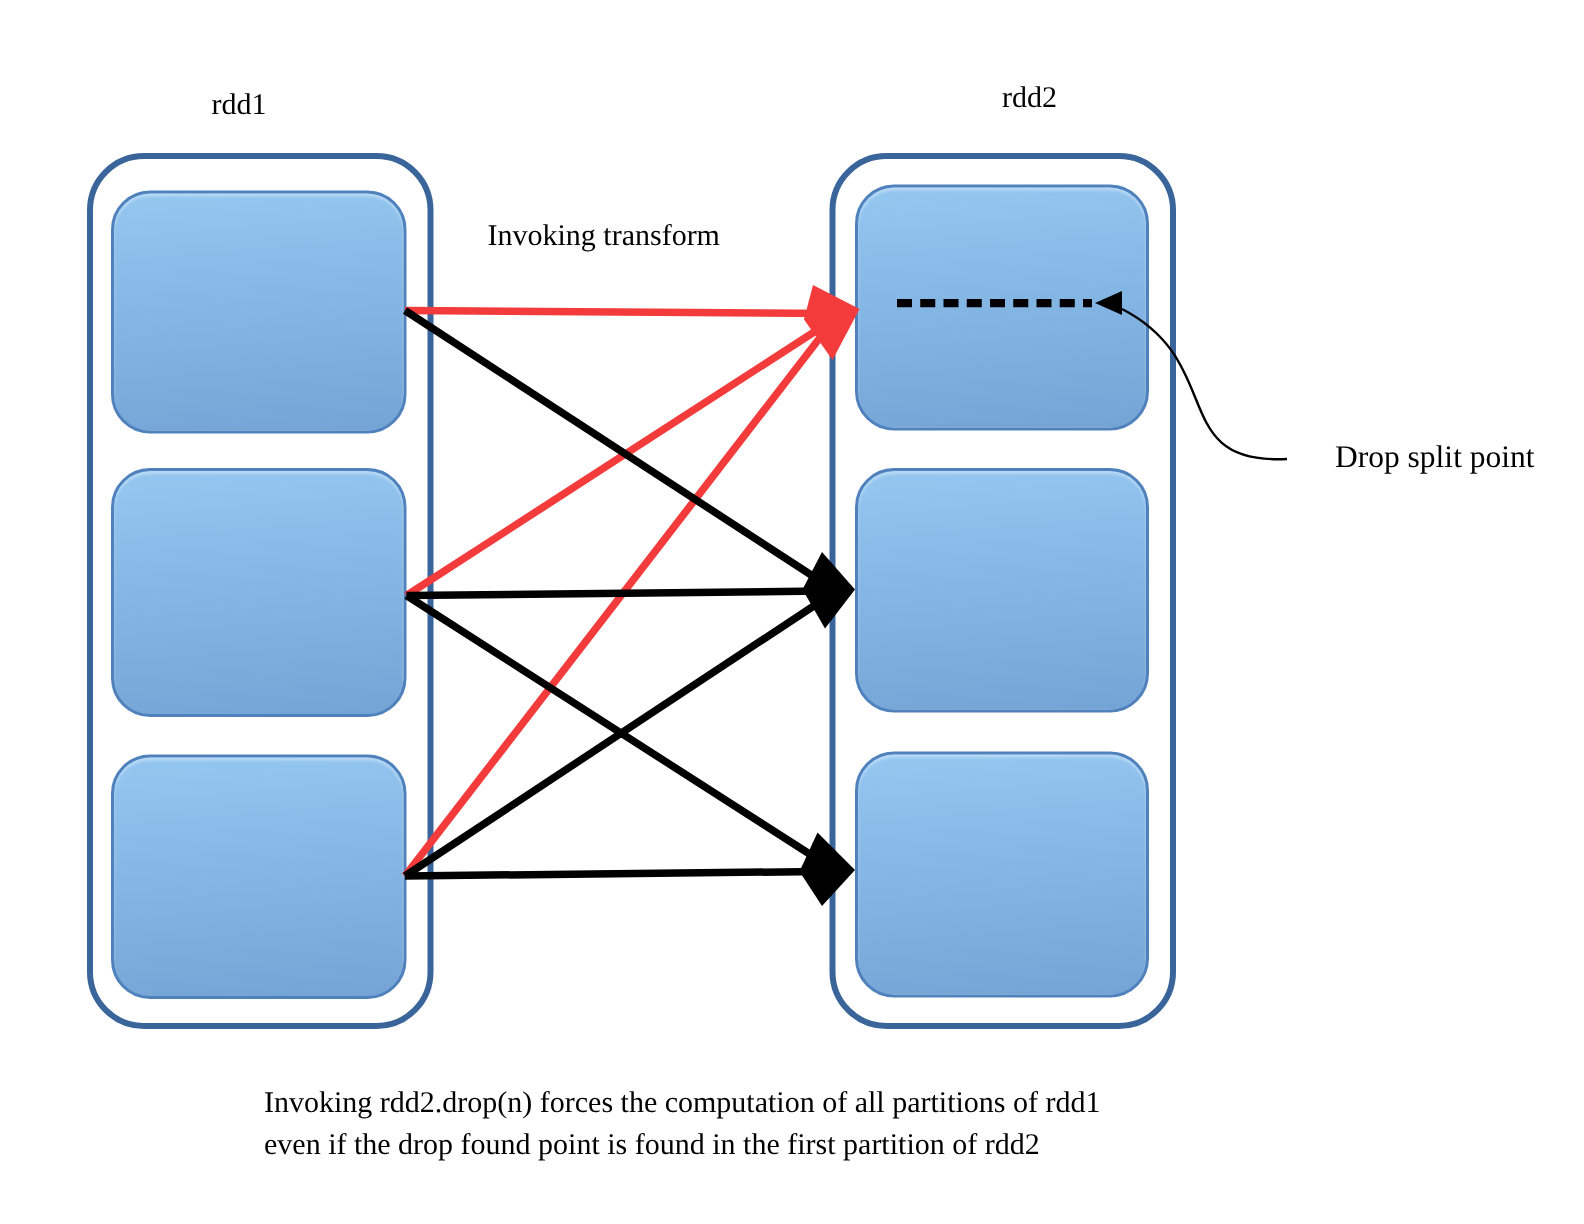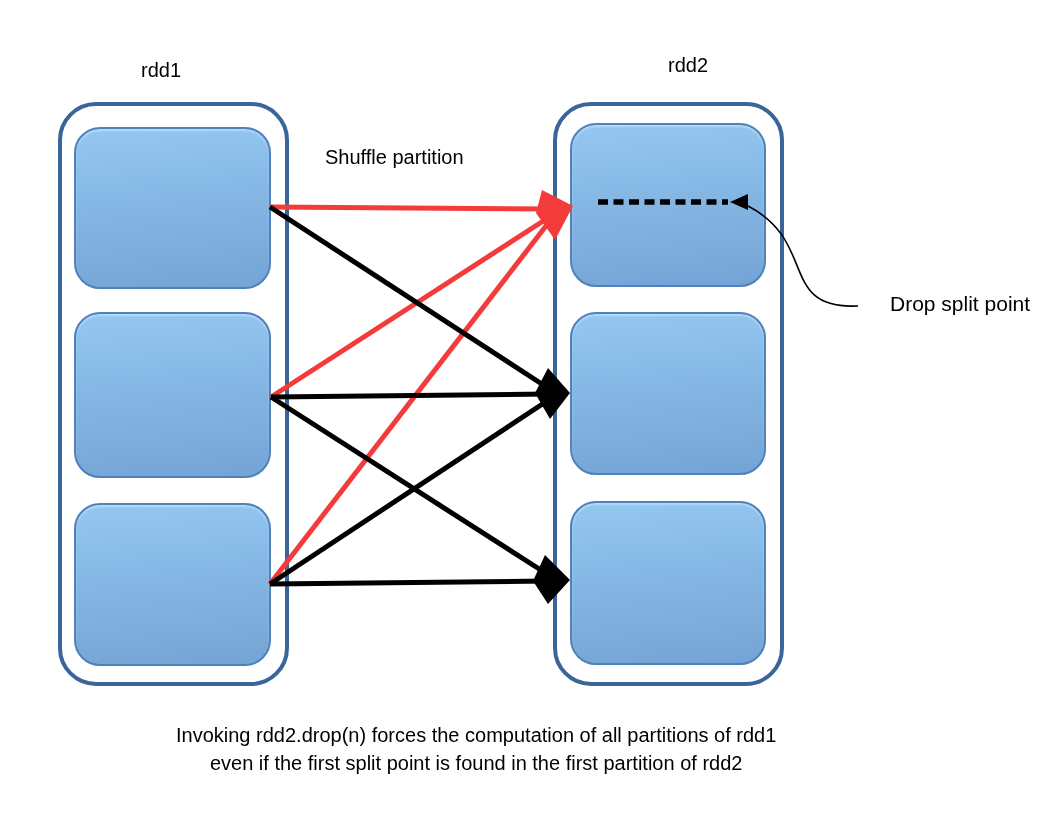--- a/index.html
+++ b/index.html
@@ -1,21 +1,21 @@
 <!DOCTYPE html>
 <html><head>
 <meta charset="utf-8">
 <style>
   html, body { margin: 0; padding: 0; background: #ffffff; }
   .canvas {
     position: relative;
     width: 1040px;
     height: 816px;
     background: #ffffff;
-    font-family: Liberation Sans, sans-serif;
+    font-family: Liberation Serif, serif;
     overflow: hidden;
   }
   .rdd-container {
     position: absolute;
     background: #ffffff;
     border: 4px solid #3a659b;
     border-radius: 38px;
     box-sizing: border-box;
   }
   #rdd1-container { left: 58px;  top: 102px; width: 231px; height: 584px; }
@@ -38,37 +38,36 @@
   #rdd2-label  { left: 640px; top: 54px; margin-left: 28px; }
   #shuffle-label { left: 325px; top: 146px; }
   #drop-split-label { left: 862px; top: 292px; font-size: 21px; margin-left: 28px; }
   #caption {
     position: absolute;
     left: 176px; top: 721px;
     font-size: 20px;
     line-height: 28px;
     color: #000000;
     white-space: nowrap;
-    text-align: center;
   }
   #arrow-layer {
     position: absolute;
     left: 0; top: 0;
     width: 1056px; height: 816px;
     pointer-events: none;
   }
 </style>
 </head>
 <body>
 
 <div class="canvas">
 
   <div class="diagram-label" id="rdd1-label">rdd1</div>
   <div class="diagram-label" id="rdd2-label">rdd2</div>
-  <div class="diagram-label" id="shuffle-label">Shuffle partition</div>
+  <div class="diagram-label" id="shuffle-label">Invoking transform</div>
   <div class="diagram-label" id="drop-split-label">Drop split point</div>
 
   <div class="rdd-container" id="rdd1-container"></div>
   <div class="rdd-container" id="rdd2-container"></div>
 
   <div class="partition" style="left: 74px; top: 127px; width: 197px; height: 162px;"></div>
     <div class="partition" style="left: 74px; top: 312px; width: 197px; height: 166px;"></div>
     <div class="partition" style="left: 74px; top: 503px; width: 197px; height: 163px;"></div>
     <div class="partition" style="left: 570px; top: 123px; width: 196px; height: 164px;"></div>
     <div class="partition" style="left: 570px; top: 312px; width: 196px; height: 163px;"></div>
@@ -89,16 +88,16 @@
         <polygon points="548,368 570,393 550,419 535,393" fill="#000000"></polygon>
         <polygon points="545,555 570,580 548,604 533,581" fill="#000000"></polygon>
       </g>
     <line id="dashed-split-line" x1="598" y1="202" x2="728" y2="202" stroke="#000000" stroke-width="5.5" stroke-dasharray="10 5.5"></line>
     <polygon id="split-arrowhead" points="730,202 748,194 748,210" fill="#000000"></polygon>
     <path id="pointer-curve" d="M 858 306 C 778 310, 818 242, 748 206" fill="none" stroke="#000000" stroke-width="1.6"></path>
   </svg>
 
   <div id="caption">
     <div>Invoking rdd2.drop(n) forces the computation of all partitions of rdd1</div>
-    <div>even if the first split point is found in the first partition of rdd2</div>
+    <div>even if the drop found point is found in the first partition of rdd2</div>
   </div>
 
 </div>
 
 </body></html>

